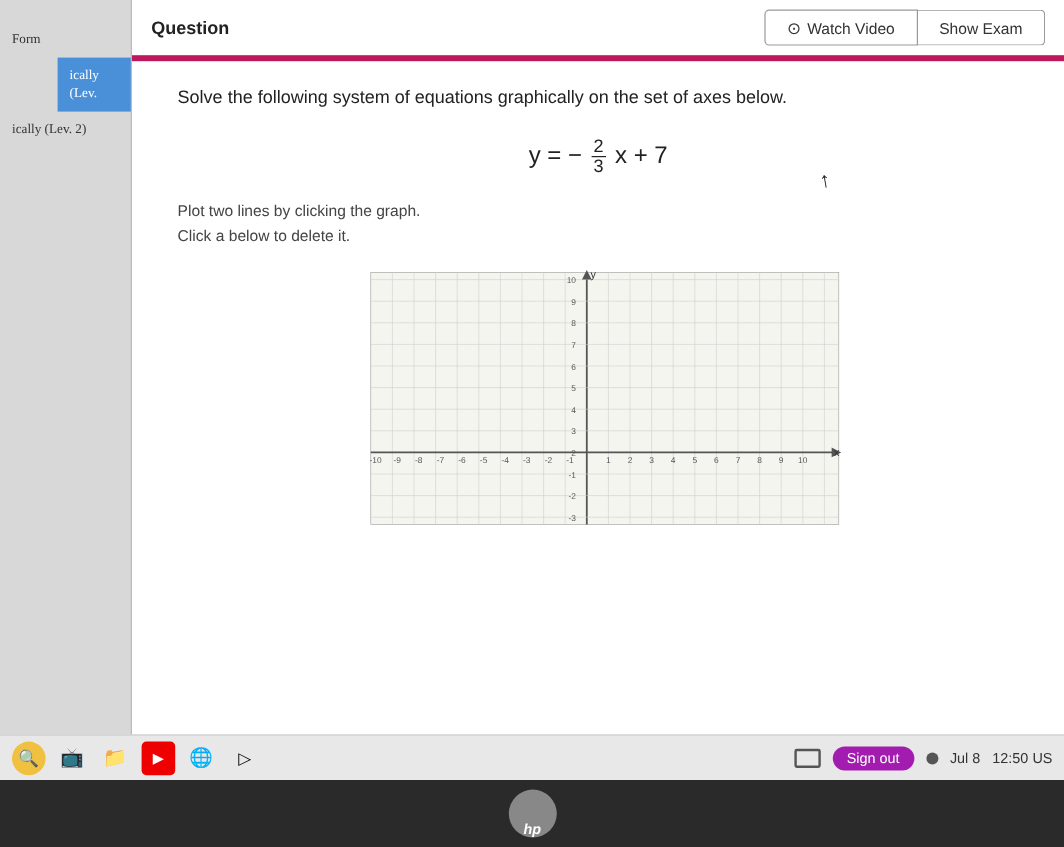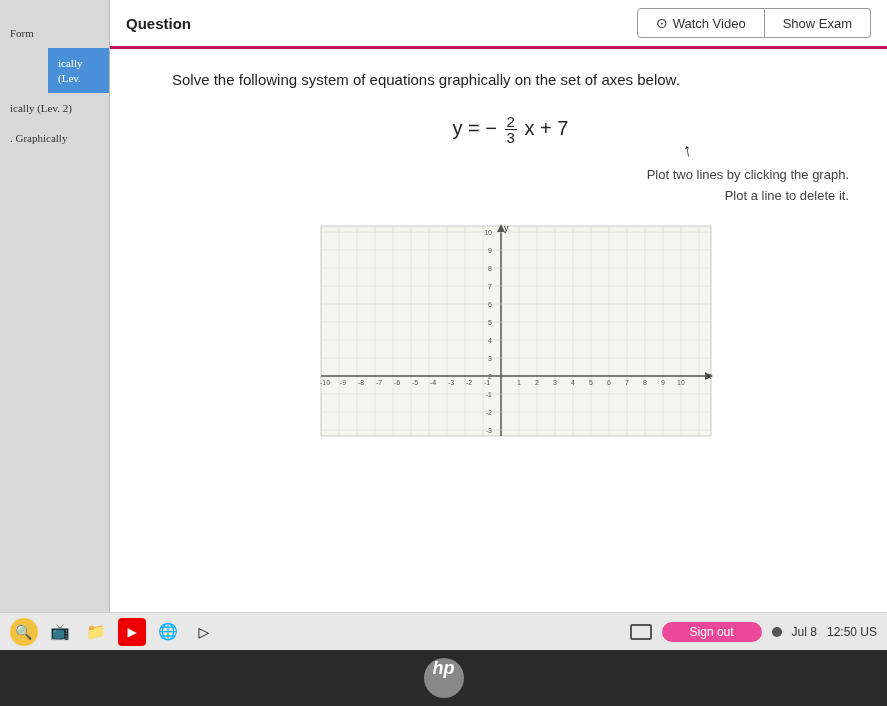--- a/index.html
+++ b/index.html
@@ -68,21 +68,21 @@
       display: flex;
       flex-direction: column;
       overflow: hidden;
     }
 
     
     .header {
       display: flex;
       align-items: center;
       padding: 8px 16px;
-      border-bottom: 3px solid #be185d;
+      border-bottom: 5px solid #be185d;
       background: white;
     }
 
     .header-title {
       font-size: 15px;
       font-weight: bold;
       color: #222;
       flex: 1;
     }
 
@@ -111,21 +111,20 @@
       border-radius: 0 4px 4px 0;
       border-left: none;
       align-items: flex-end;
     }
 
     
     .question-body {
       flex: 1;
       padding: 20px 38px;
       overflow-y: auto;
-      margin-left: 24px;
     }
 
     .question-text {
       font-size: 15px;
       color: #222;
       margin-bottom: 20px;
       line-height: 1.5;
     }
 
     .equations {
@@ -155,21 +154,21 @@
       padding: 0 2px;
       font-size: 15px;
     }
 
     .fraction-den {
       padding: 0 2px;
       font-size: 15px;
     }
 
     .instructions {
-      text-align: right;
+      text-align: left;
       font-size: 13px;
       color: #444;
       margin: 15px 0;
       line-height: 1.6;
     }
 
     
     .graph-container {
       display: flex;
       justify-content: center;
@@ -214,25 +213,25 @@
     }
 
     .taskbar-right {
       margin-left: auto;
       display: flex;
       align-items: center;
       gap: 10px;
     }
 
     .sign-out-btn {
-      background: #ec4899;
+      background: #a21caf;
       color: white;
       border: none;
       border-radius: 12px;
-      padding: 3px 28px;
+      padding: 3px 12px;
       font-size: 12px;
       cursor: pointer;
     }
 
     .taskbar-text {
       font-size: 12px;
       color: #333;
     }
 
     .taskbar-circle {
@@ -262,24 +261,24 @@
       align-items: center;
       justify-content: center;
     }
 
     .hp-logo {
       width: 40px;
       height: 40px;
       border-radius: 50%;
       background: #888;
       display: flex;
-      align-items: flex-start;
+      align-items: flex-end;
       justify-content: center;
       color: white;
-      font-size: 18px;
+      font-size: 12px;
       font-style: italic;
       font-weight: bold;
     }
 
     .cursor-arrow {
       position: absolute;
       top: 150px;
       right: 230px;
       font-size: 18px;
       color: #222;
@@ -293,23 +292,20 @@
 
   <div class="sidebar">
     <div class="sidebar-item">
       <span>Form</span>
     </div>
     <div class="sidebar-item active">
       <span>ically (Lev.</span>
     </div>
     <div class="sidebar-item">
       <span>ically (Lev. 2)</span>
-    </div>
-    <div class="sidebar-item">
-      <span>. Graphically</span>
     </div>
     <div class="sidebar-spacer"></div>
     <div class="sidebar-logout">
       <span>Log Out</span>
     </div>
   </div>
 
   <div class="main-content">
 
     <div class="header">
@@ -335,21 +331,21 @@
           <span class="fraction">
             <span class="fraction-num">2</span>
             <span class="fraction-den">3</span>
           </span>
           <span>x + 7</span>
         </div>
       </div>
 
       <div class="instructions">
         <div>Plot two lines by clicking the graph.</div>
-        <div>Plot a line to delete it.</div>
+        <div>Click a below to delete it.</div>
       </div>
 
       <div class="graph-container">
         <div class="graph-wrapper">
           <svg class="graph-svg" viewBox="0 0 420 220" xmlns="http://www.w3.org/2000/svg">
 
             <rect x="20" y="5" width="390" height="210" fill="#f5f5f0" stroke="#999" stroke-width="0.5"></rect>
 
             <line x1="38" y1="5" x2="38" y2="215" stroke="#ccc" stroke-width="0.5"></line>
             <line x1="56" y1="5" x2="56" y2="215" stroke="#ccc" stroke-width="0.5"></line>

